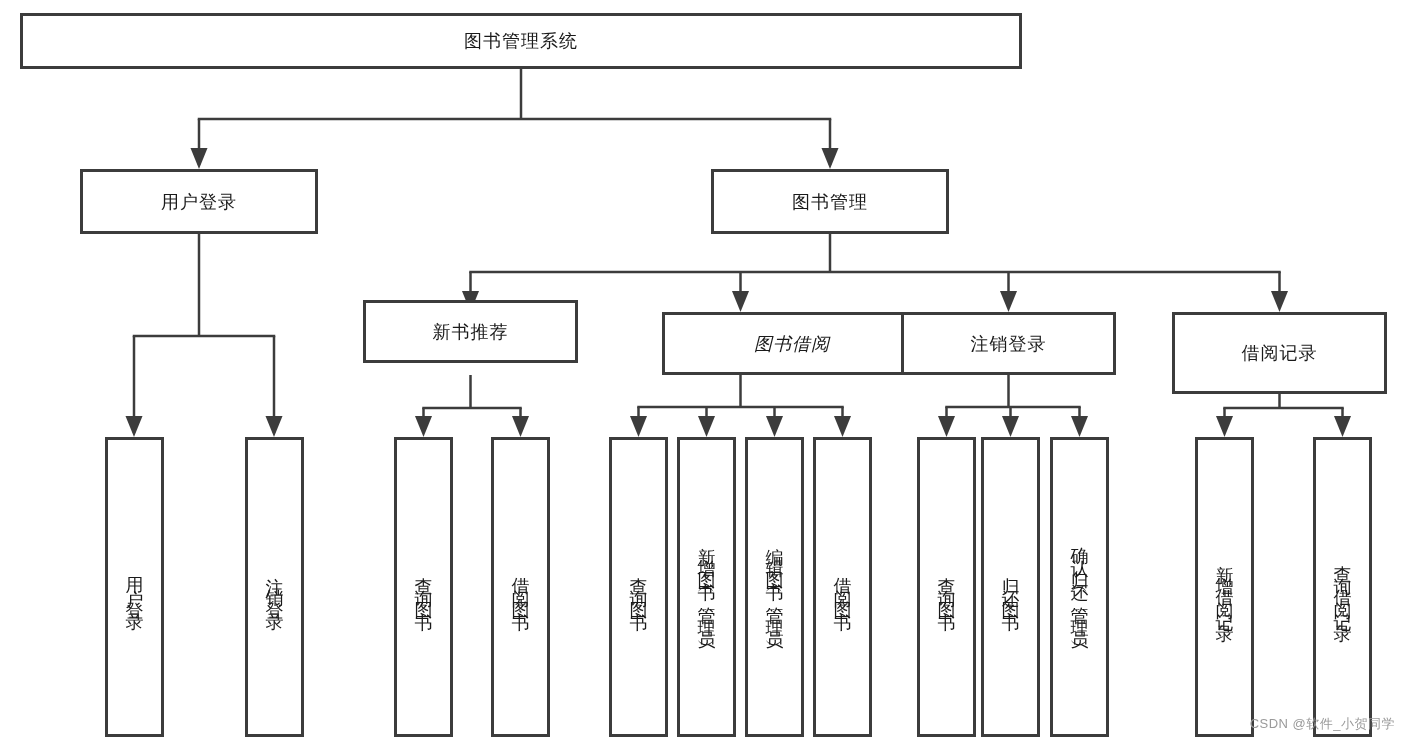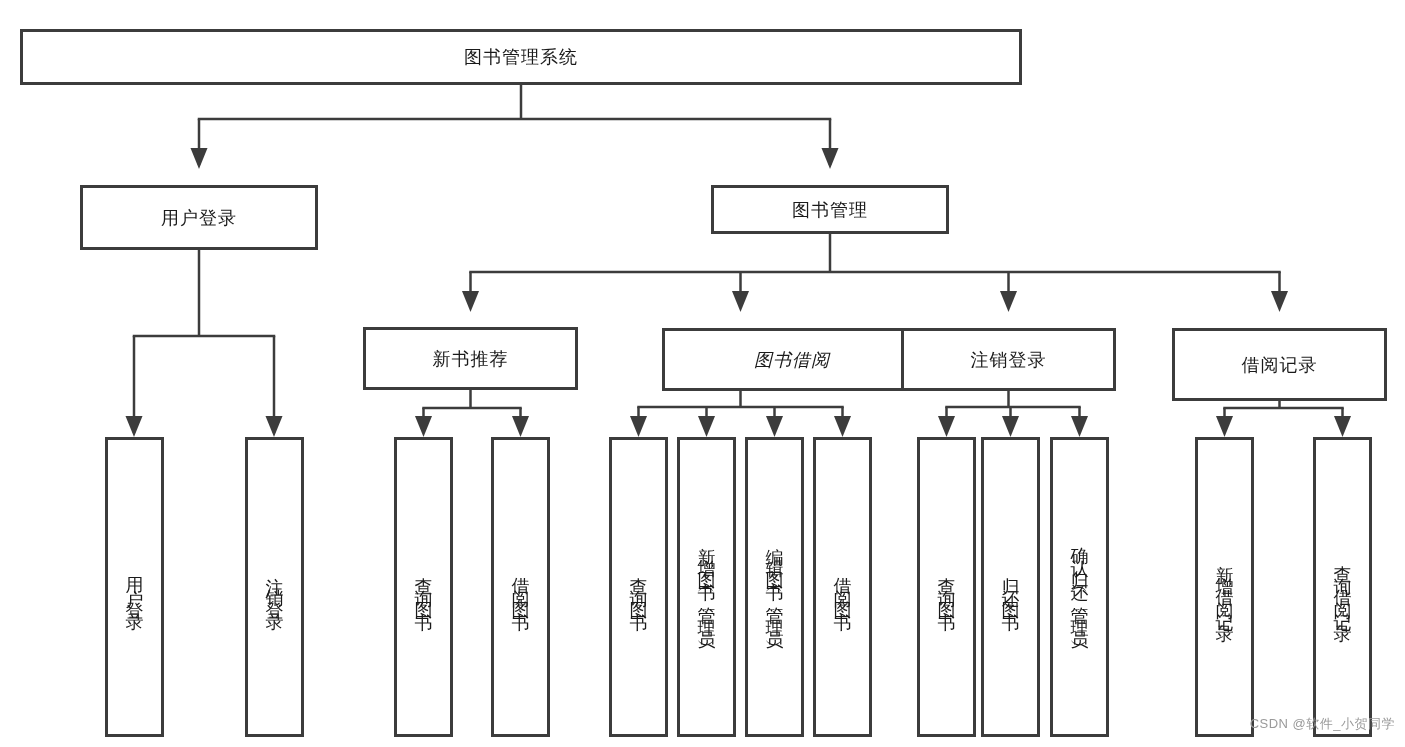--- a/index.html
+++ b/index.html
@@ -6,21 +6,21 @@
   .stage{
     position:relative;width:1405px;height:747px;background:#ffffff;overflow:hidden;
     font-family:"Liberation Sans","DejaVu Sans",sans-serif;color:#1a1a1a;
   }
   .wires{position:absolute;left:0;top:0;z-index:1;}
   .node{
     position:absolute;box-sizing:border-box;background:#ffffff;
     border:3px solid #3c3c3c;display:flex;align-items:center;justify-content:center;
     z-index:2;line-height:1;
   }
-  .hbox{font-size:18px;letter-spacing:1px;margin-top:16px;}
+  .hbox{font-size:18px;letter-spacing:1px;}
   .vbox{
     font-size:18px;
     writing-mode:vertical-rl;text-orientation:mixed;letter-spacing:12px;
   }
   .watermark{
     position:absolute;top:715px;right:10px;z-index:5;
     font-size:13px;color:#9a9a9a;letter-spacing:0.5px;white-space:nowrap;
   }
 </style>
 </head>
@@ -94,34 +94,34 @@
     </g>
   </svg>
 
   <div class="node hbox" style="left:20px;top:13px;width:1002px;height:56px;">
     <span>图书管理系统</span>
   </div>
 
   <div class="node hbox" style="left:80px;top:169px;width:238px;height:65px;">
     <span>用户登录</span>
   </div>
-  <div class="node hbox" style="left:711px;top:169px;width:238px;height:49px;">
+  <div class="node hbox" style="left:711px;top:169px;width:238px;height:65px;">
     <span>图书管理</span>
   </div>
 
-  <div class="node hbox" style="left:363px;top:311px;width:215px;height:63px;">
+  <div class="node hbox" style="left:363px;top:300px;width:215px;height:63px;">
     <span>新书推荐</span>
   </div>
   <div class="node hbox" style="left:662px;top:312px;width:260px;height:63px;font-style:italic;">
     <span>图书借阅</span>
   </div>
   <div class="node hbox" style="left:901px;top:312px;width:215px;height:63px;">
     <span>注销登录</span>
   </div>
-  <div class="node hbox" style="left:1172px;top:312px;width:215px;height:73px;">
+  <div class="node hbox" style="left:1172px;top:312px;width:215px;height:82px;">
     <span>借阅记录</span>
   </div>
 
   <div class="node vbox" style="left:105px;top:437px;width:59px;height:300px;">
     <span>用户登录</span>
   </div>
   <div class="node vbox" style="left:245px;top:437px;width:59px;height:300px;">
     <span>注销登录</span>
   </div>
 

